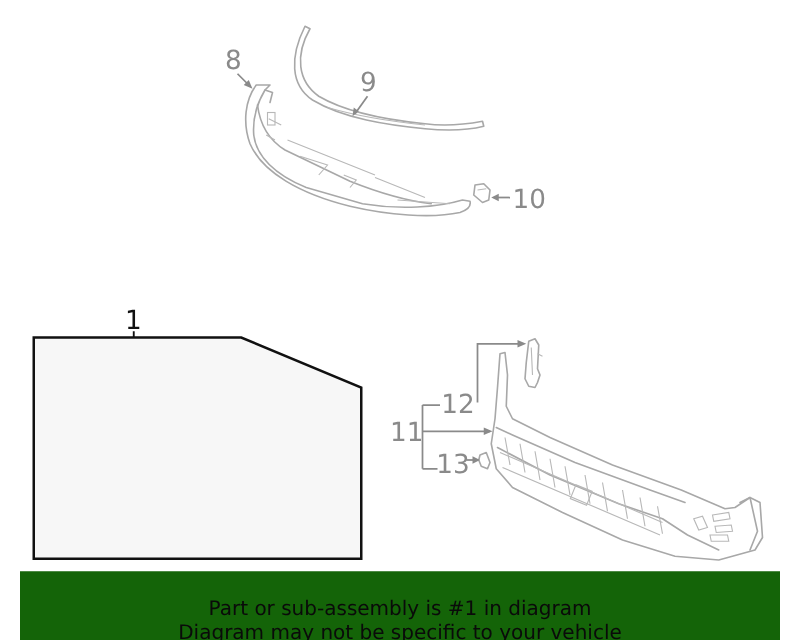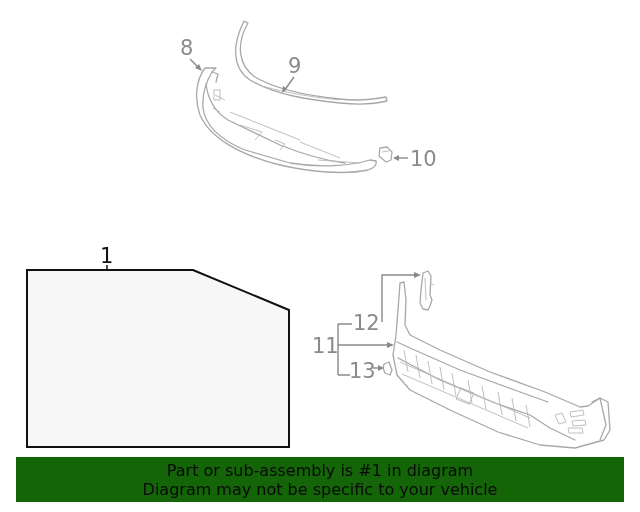--- a/index.html
+++ b/index.html
@@ -4,24 +4,24 @@
   <style>
     html, body { margin: 0; padding: 0; background: #ffffff; }
     body { width: 640px; height: 512px; position: relative; overflow: hidden; font-family: "DejaVu Sans", sans-serif; }
     #diagram { position: absolute; left: 0; top: 0; width: 640px; height: 512px; }
     .callout { font-family: "DejaVu Sans", sans-serif; fill: #8a8a8a; font-size: 21px; }
     .callout-main { font-family: "DejaVu Sans", sans-serif; fill: #111111; font-size: 21px; }
     .part { fill: none; stroke: #a8a8a8; stroke-width: 1.3; stroke-linejoin: round; stroke-linecap: round; }
     .part-thin { fill: none; stroke: #b8b8b8; stroke-width: 0.9; }
     .leader { fill: none; stroke: #8a8a8a; stroke-width: 1.4; }
     #banner {
-      position: absolute; left: 16px; top: 457px; width: 608px; height: 45px;
+      position: absolute; left: 16px; top: 457px; width: 608px; height: 56px;
       background: #146408; color: #0a0a0a; text-align: center;
       font-family: "DejaVu Sans", sans-serif; font-size: 16px; line-height: 19px;
-      padding-top: 4px; box-sizing: border-box;
+      padding-top: 20px; box-sizing: border-box;
     }
     #banner div { white-space: nowrap; }
   </style>
 </head>
 <body>
 
 <svg id="diagram" viewBox="0 0 640 512" xmlns="http://www.w3.org/2000/svg">
 
   <g>
     <path class="part" d="M244,21 C232,45 232,68 250,80 C275,95 310,100 340,103 C360,105 375,104 387,101 L386,97 C370,100 355,101 340,99 C310,96 277,90 255,77 C238,65 236,44 248,23 Z"></path>

